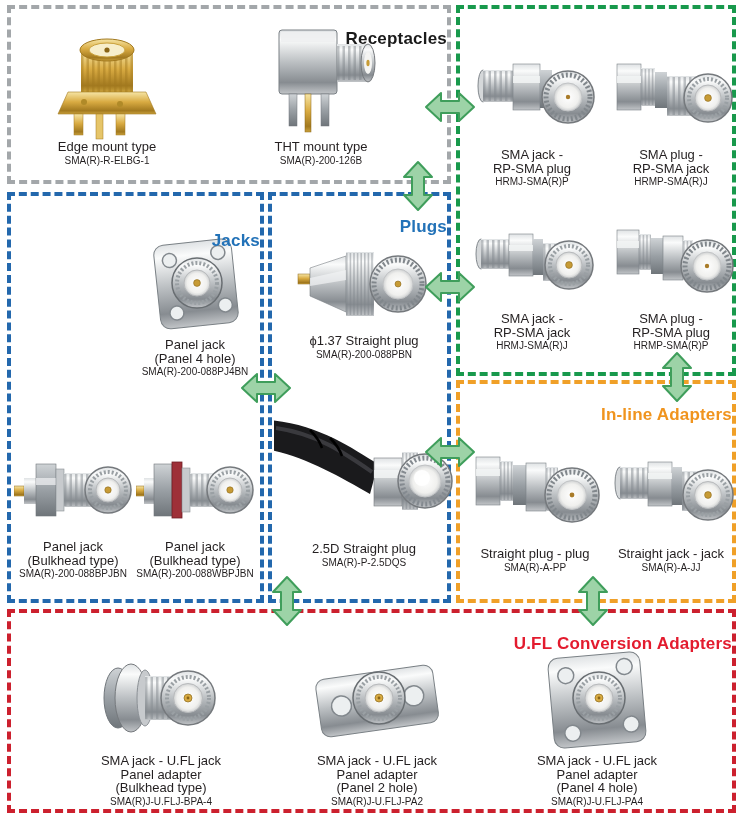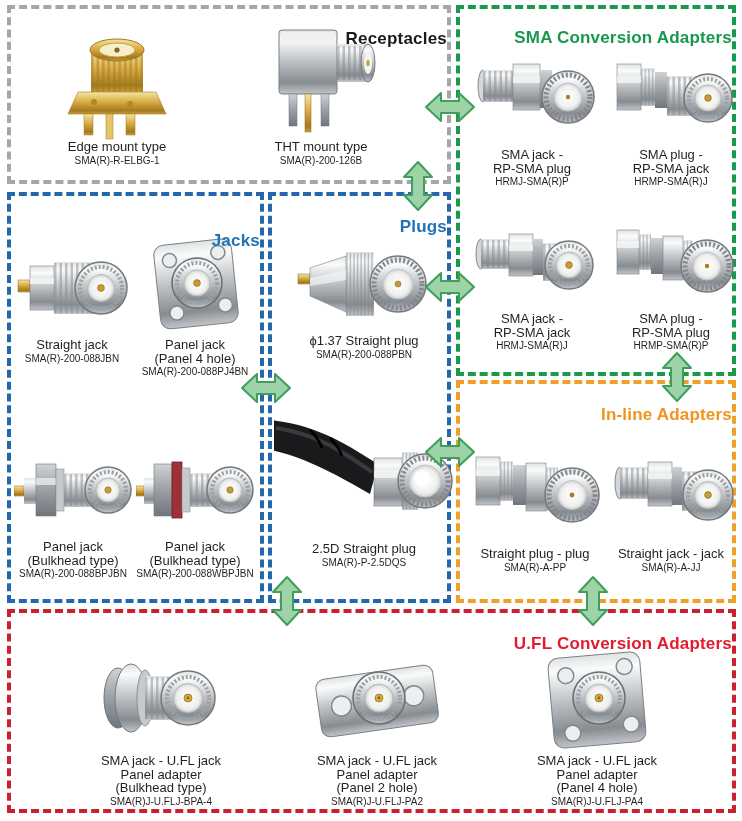--- a/index.html
+++ b/index.html
@@ -55,21 +55,21 @@
         <stop offset="0" stop-color="#ffffff"></stop>
           <stop offset="0.75" stop-color="#f0f0ee"></stop>
         <stop offset="1" stop-color="#cfd1d2"></stop>
       </radialGradient>
     </defs>
   </svg>
 
   <section class="box b-gray" style="left:7px;top:5px;width:444px;height:179px">
     <h2 class="box-title t-black" style="top:6px">Receptacles</h2>
 
-    <div class="product" style="left:26px;top:17px;width:160px">
+    <div class="product" style="left:16px;top:17px;width:160px">
       <div class="img" style="height:114px">
         <svg width="110" height="112" viewBox="0 0 110 112">
           <rect x="29" y="22" width="52" height="42" fill="url(#gg)"></rect>
           <line x1="29" y1="45" x2="81" y2="45" stroke="#a2791f" stroke-width="38" stroke-dasharray="2.5 3" opacity="0.45"></line>
           <ellipse cx="55" cy="22" rx="27" ry="11" fill="url(#gg)" stroke="#a2791f"></ellipse>
           <ellipse cx="55" cy="22" rx="18" ry="7" fill="#f7eecb" stroke="#c9a13c"></ellipse>
           <circle cx="55" cy="22" r="2.6" fill="#8a6516"></circle>
           <polygon points="16,64 94,64 104,86 6,86" fill="url(#gg)" stroke="#a2791f" stroke-width="0.6"></polygon>
           <circle cx="32" cy="74" r="3" fill="#b08a28"></circle>
             <circle cx="68" cy="76" r="3" fill="#b08a28"></circle>
@@ -96,21 +96,20 @@
           <rect x="60" y="78" width="8" height="32" fill="url(#gmd)" stroke="#70767b" stroke-width="0.5"></rect>
           <rect x="44" y="78" width="6" height="38" fill="url(#gg)" stroke="#8a6516" stroke-width="0.5"></rect>
         </svg>
       </div>
       <div class="pname">THT mount type</div>
       <div class="part">SMA(R)-200-126B</div>
     </div>
   </section>
 
   <section class="box b-green" style="left:456px;top:5px;width:280px;height:371px">
-    <h2 class="box-title t-green" style="top:5px">SMA Conversion Adapters</h2>
 
     <div class="product" style="left:7px;top:29px;width:130px">
       <div class="img" style="height:110px">
         <svg width="125" height="108" viewBox="0 0 125 108">
           <ellipse cx="13" cy="46" rx="5" ry="16" fill="#d5d8da" stroke="#82888d"></ellipse>
           <rect x="13" y="30" width="30" height="32" fill="url(#gm)"></rect>
           <line x1="13" y1="46" x2="43" y2="46" stroke="#848a90" stroke-width="30" stroke-dasharray="2.5 3" opacity="0.5"></line>
           <rect x="43" y="24" width="27" height="46" fill="url(#gm)" stroke="#7a8085" stroke-width="0.6"></rect>
           <rect x="43" y="36" width="27" height="7" fill="#f2f4f5" opacity="0.85"></rect>
           <rect x="70" y="30" width="12" height="38" fill="url(#gmd)"></rect>
@@ -187,37 +186,20 @@
       </div>
       <div class="pname">SMA plug -</div>
       <div class="pname">RP-SMA plug</div>
       <div class="part">HRMP-SMA(R)P</div>
     </div>
   </section>
 
   <section class="box b-blue" style="left:7px;top:192px;width:257px;height:411px">
     <h2 class="box-title t-blue" style="top:21px">Jacks</h2>
 
-    <div class="product" style="left:5px;top:36px;width:112px">
-      <div class="img" style="height:106px">
-        <svg width="112" height="102" viewBox="0 0 112 102">
-          <rect x="2" y="44" width="12" height="12" fill="url(#gg)" stroke="#8a6516" stroke-width="0.5"></rect>
-          <rect x="14" y="30" width="24" height="44" fill="url(#gm)" stroke="#7a8085" stroke-width="0.6"></rect>
-          <rect x="14" y="42" width="24" height="6" fill="#f2f4f5" opacity="0.85"></rect>
-          <rect x="38" y="26" width="46" height="52" fill="url(#gm)"></rect>
-          <line x1="38" y1="52" x2="84" y2="52" stroke="#878d92" stroke-width="50" stroke-dasharray="2.5 3" opacity="0.5"></line>
-          <circle cx="85" cy="52" r="26" fill="url(#gm)" stroke="#75797d" stroke-width="1.5"></circle>
-          <circle cx="85" cy="52" r="21" fill="none" stroke="#9aa0a4" stroke-width="4" stroke-dasharray="2 2"></circle>
-          <circle cx="85" cy="52" r="13.5" fill="url(#gf)" stroke="#b8babc"></circle>
-          <circle cx="85" cy="52" r="3.4" fill="#c79b35" stroke="#8a681c" stroke-width="0.6"></circle>
-        </svg>
-      </div>
-      <div class="pname">Straight jack</div>
-      <div class="part">SMA(R)-200-088JBN</div>
-    </div>
 
     <div class="product" style="left:123px;top:32px;width:122px">
       <div class="img" style="height:110px">
         <svg width="120" height="106" viewBox="0 0 120 106">
           <g transform="rotate(-6 60 52)">
             <rect x="22" y="10" width="78" height="84" rx="10" fill="url(#gm)" stroke="#7a8085"></rect>
             <circle cx="37" cy="26" r="7" fill="#eceff0" stroke="#82888d" stroke-width="1.5"></circle>
             <circle cx="86" cy="23" r="7" fill="#eceff0" stroke="#82888d" stroke-width="1.5"></circle>
             <circle cx="39" cy="79" r="7" fill="#eceff0" stroke="#82888d" stroke-width="1.5"></circle>
             <circle cx="88" cy="76" r="7" fill="#eceff0" stroke="#82888d" stroke-width="1.5"></circle>

